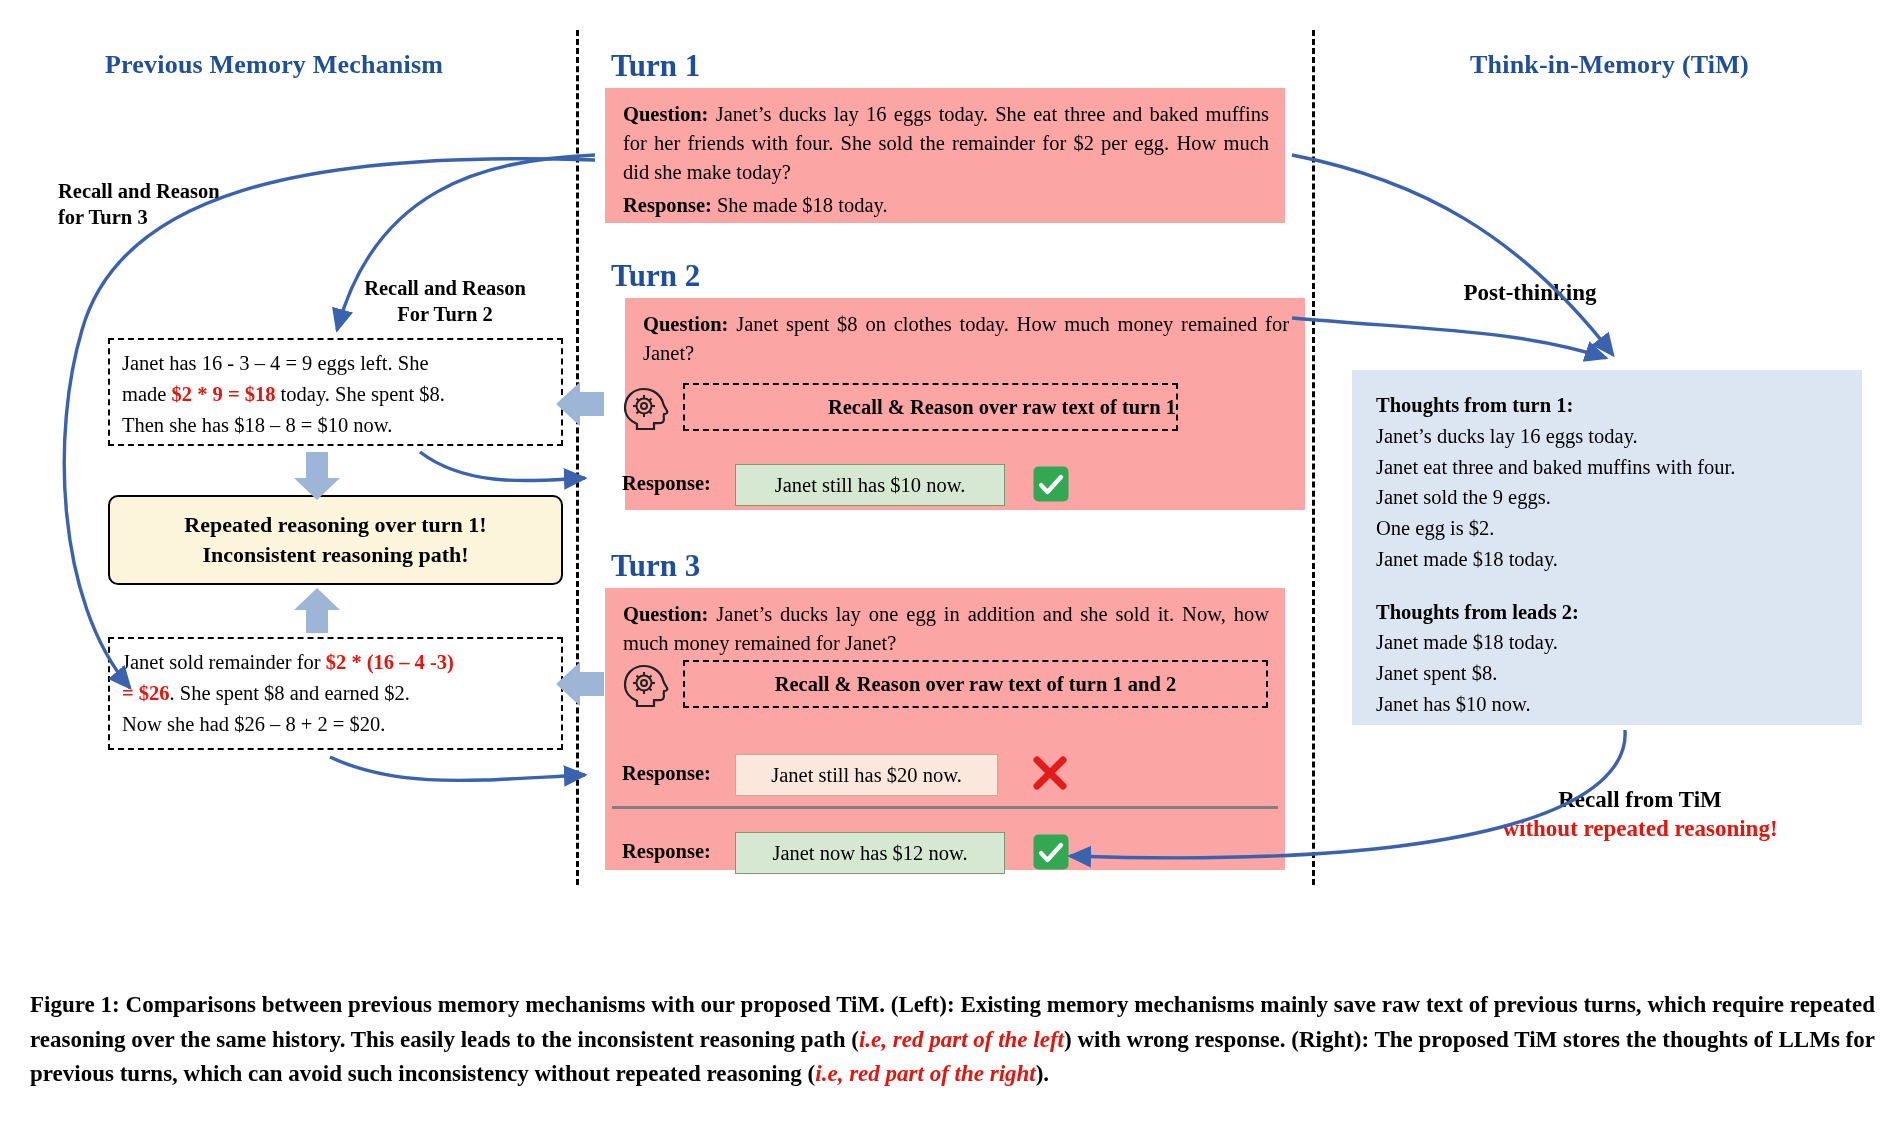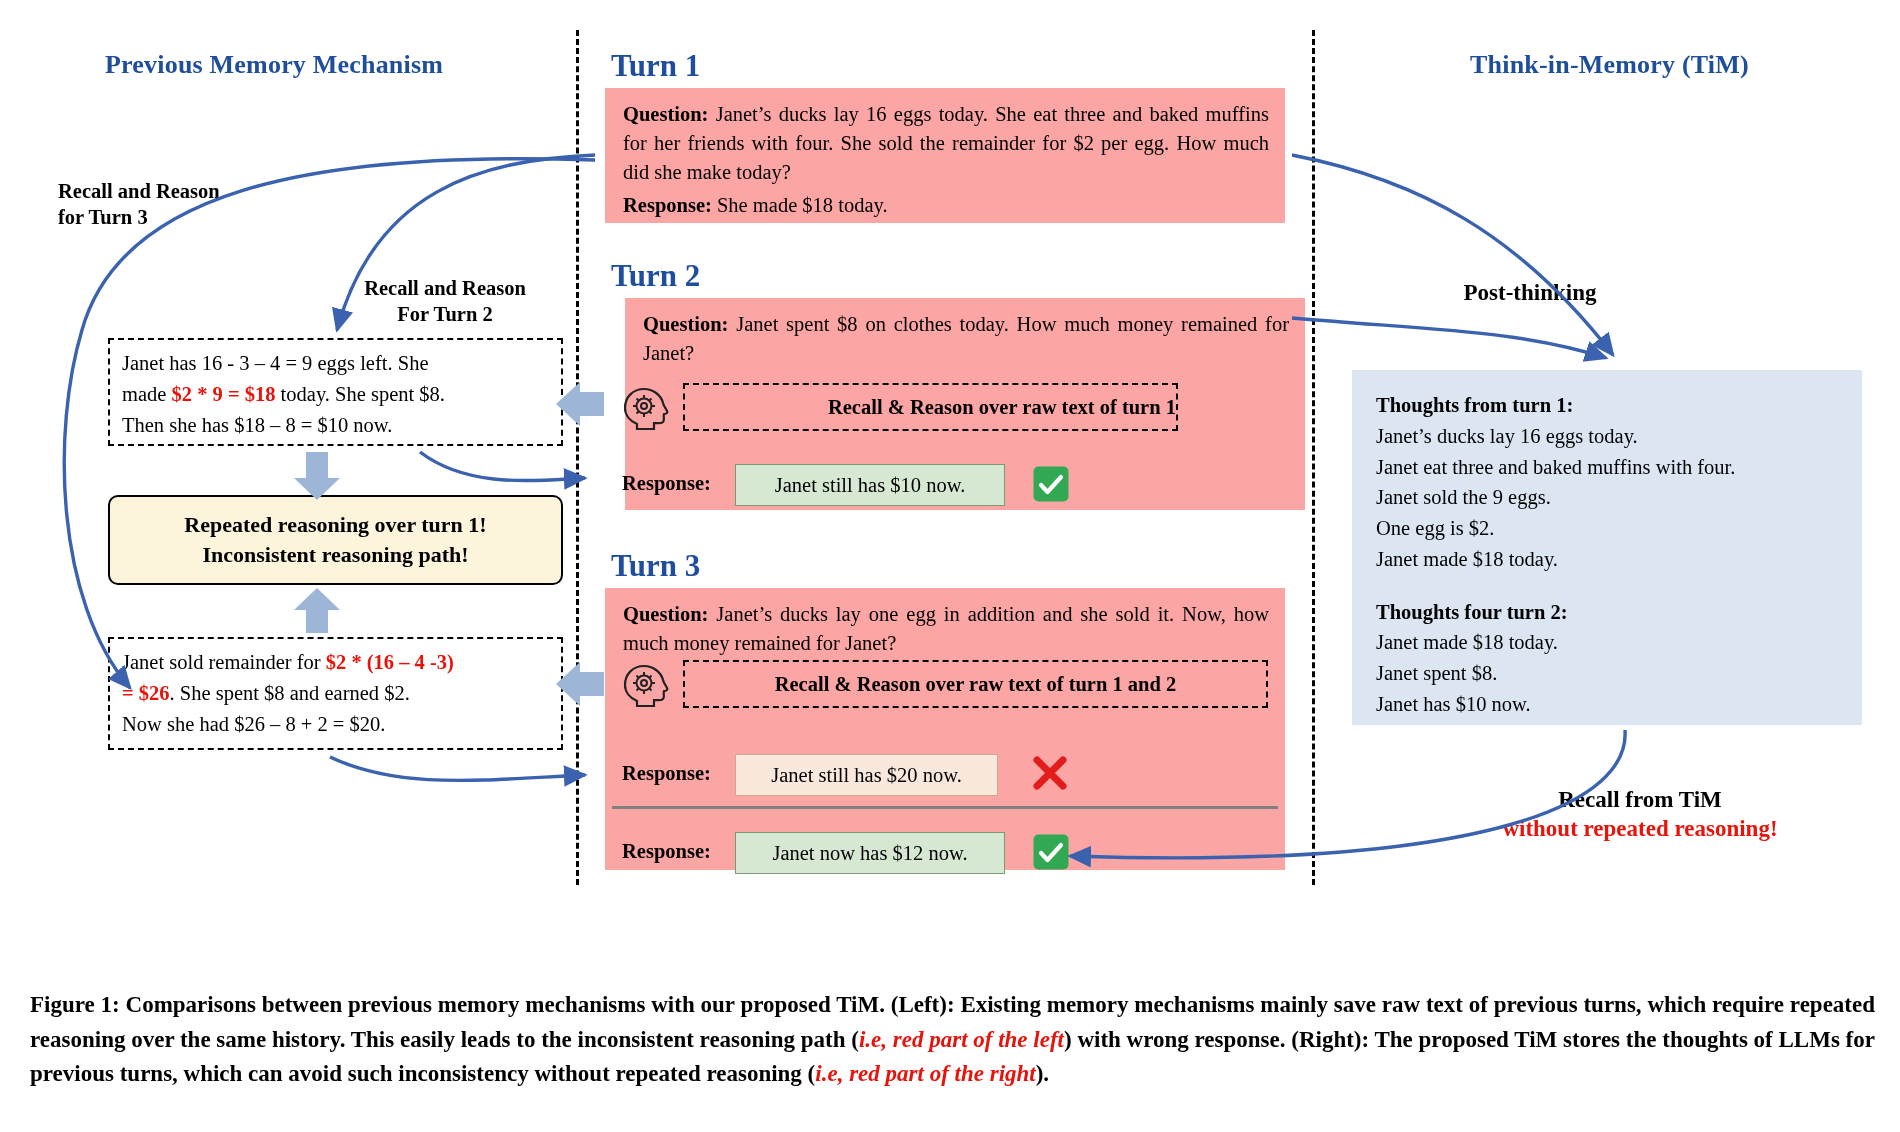--- a/index.html
+++ b/index.html
@@ -289,21 +289,21 @@
   <div class="abs thoughts" style="left:1352px; top:370px; width:510px; height:355px;">
     <div>
       <div class="hdr">Thoughts from turn 1:</div>
       <div>Janet’s ducks lay 16 eggs today.</div>
       <div>Janet eat three and baked muffins with four.</div>
       <div>Janet sold the 9 eggs.</div>
       <div>One egg is $2.</div>
       <div>Janet made $18 today.</div>
     </div>
     <div style="margin-top:22px;">
-      <div class="hdr">Thoughts four turn 2:</div>
+      <div class="hdr">Thoughts from leads 2:</div>
       <div>Janet made $18 today.</div>
       <div>Janet spent $8.</div>
       <div>Janet has $10 now.</div>
     </div>
   </div>
 
   <div class="abs annot" style="left:1420px; top:785px; width:440px;">
     <div style="font-size:23px;">Recall from TiM</div>
     <div class="red" style="font-size:23px;">without repeated reasoning!</div>
   </div>

